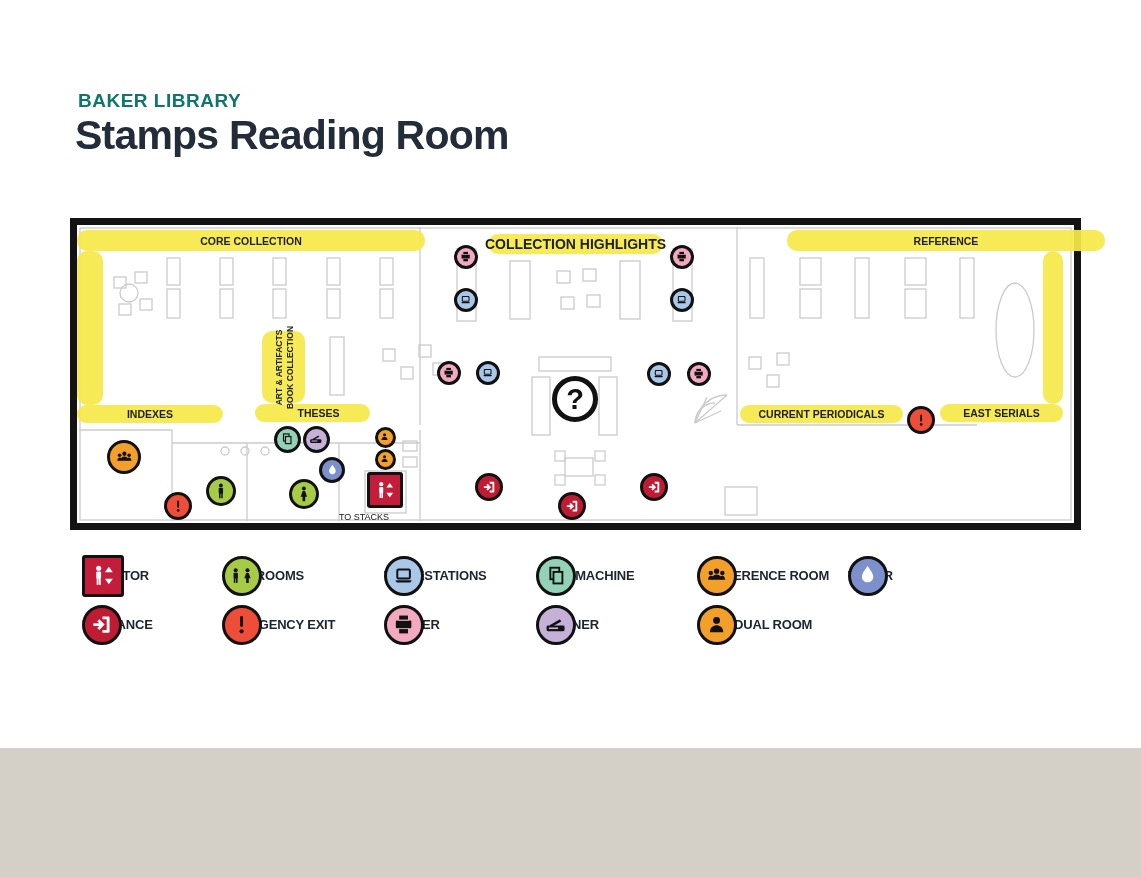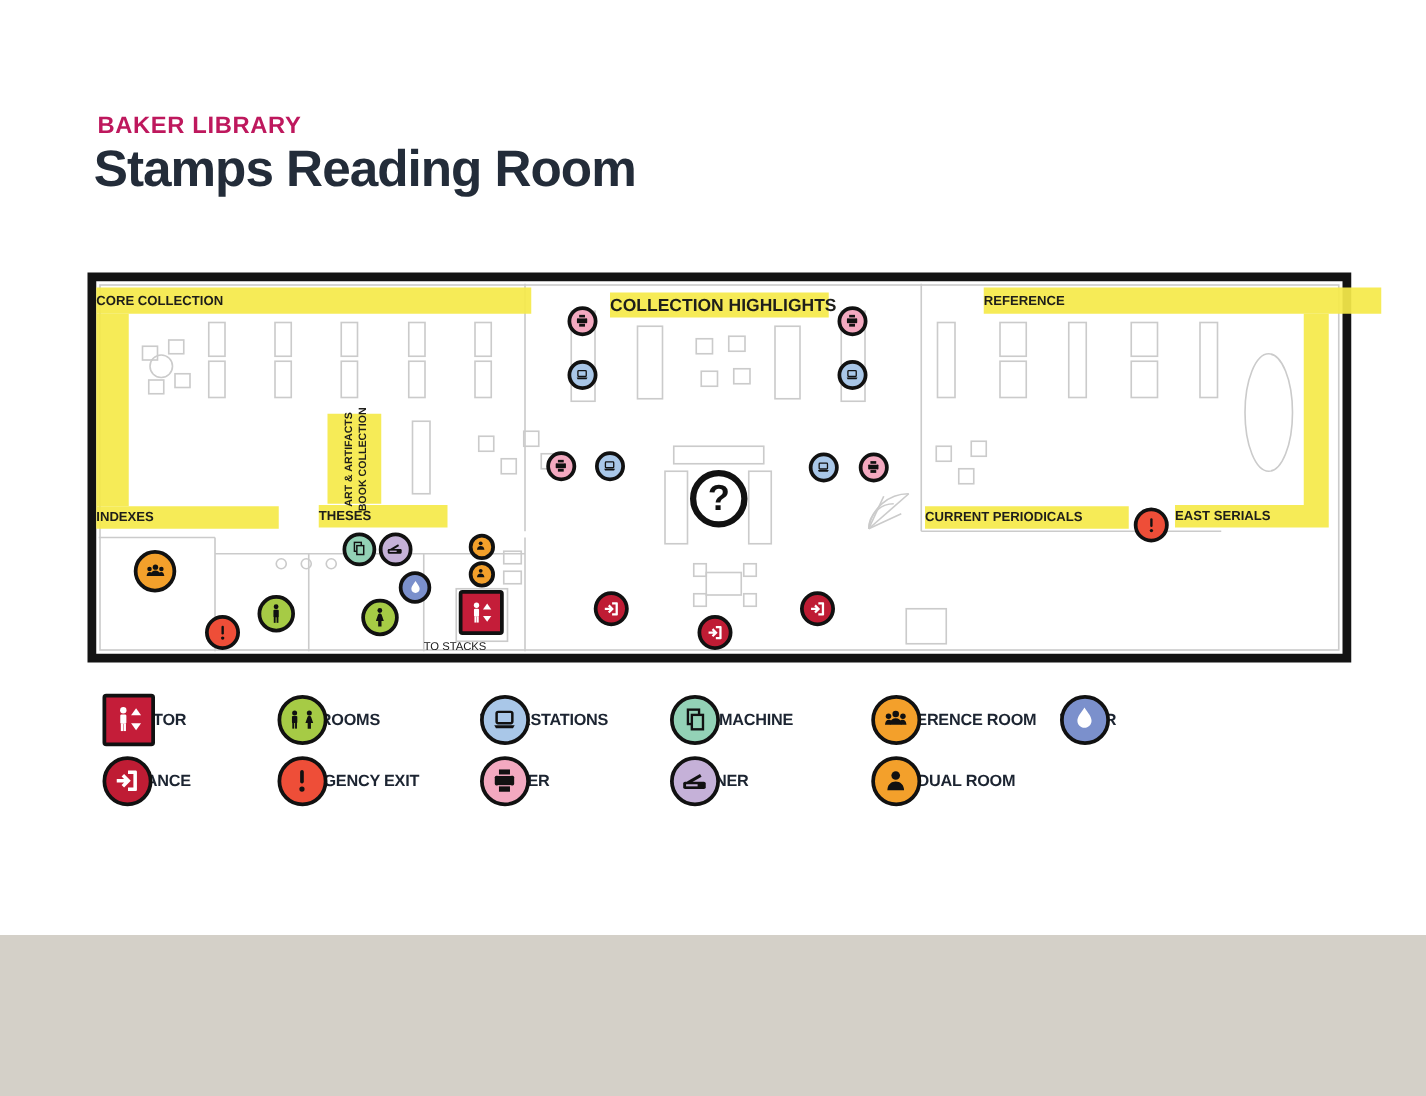--- a/index.html
+++ b/index.html
@@ -2,37 +2,37 @@
 <html><head>
 <meta charset="utf-8">
 <style>
   html,body{margin:0;padding:0;}
   body{
     width:1141px;height:877px;position:relative;background:#ffffff;
     font-family:"Liberation Sans",sans-serif;overflow:hidden;
   }
   
   .eyebrow{position:absolute;left:78px;top:90px;font-size:19px;font-weight:bold;
-    color:#be185d;letter-spacing:.5px;}
+    color:#0f766e;letter-spacing:.5px;}
   .page-title{position:absolute;left:75px;top:112px;font-size:41px;font-weight:bold;
     color:#232c39;letter-spacing:-.8px;}
   
   .plan{position:absolute;left:70px;top:218px;width:1011px;height:312px;
     border:7px solid #131313;box-sizing:border-box;background:#fff;}
   .plan-inner{position:absolute;inset:0;}
   .furniture{position:absolute;left:0;top:0;z-index:0;}
   .band{position:absolute;background:rgba(245,233,74,.93);display:flex;align-items:center;
-    justify-content:flex-start;font-weight:bold;color:#1e1e1a;z-index:1;white-space:nowrap;}
+    justify-content:center;font-weight:bold;color:#1e1e1a;z-index:1;white-space:nowrap;border-radius:10px;}
   .band-core{left:0;top:5px;width:348px;height:21px;font-size:10.5px;}
   .band-left-v{left:0;top:26px;width:26px;height:154px;}
   .band-highlights{left:411px;top:9px;width:175px;height:20px;font-size:14px;}
   .band-reference{left:668px;top:5px;width:318px;height:21px;font-size:10.5px;margin-left:42px;}
   .band-right-v{left:966px;top:26px;width:20px;height:153px;}
   .band-indexes{left:0;top:180px;width:146px;height:18px;font-size:10.5px;}
-  .band-theses{left:178px;top:179px;width:103px;height:18px;font-size:10.5px;}
+  .band-theses{left:178px;top:179px;width:103px;height:18px;font-size:10.5px;padding-left:12px;}
   .band-periodicals{left:663px;top:180px;width:163px;height:18px;font-size:10.5px;}
   .band-eastserials{left:863px;top:179px;width:123px;height:18px;font-size:10.5px;}
   .band-art{left:185px;top:106px;width:43px;height:72px;}
   .art-text{position:absolute;left:-14.5px;top:14.5px;width:72px;height:43px;
     transform:rotate(-90deg);display:flex;flex-direction:column;align-items:center;
     justify-content:center;font-weight:bold;font-size:8.5px;line-height:1.25;color:#1e1e1a;}
   .sd-area{position:absolute;left:450px;top:114px;width:95px;height:114px;
     background:rgba(182,165,201,.92);z-index:1;}
   .sd-label{position:absolute;left:0;right:0;top:7px;text-align:center;font-weight:bold;
     font-size:10.5px;color:#26222e;}

